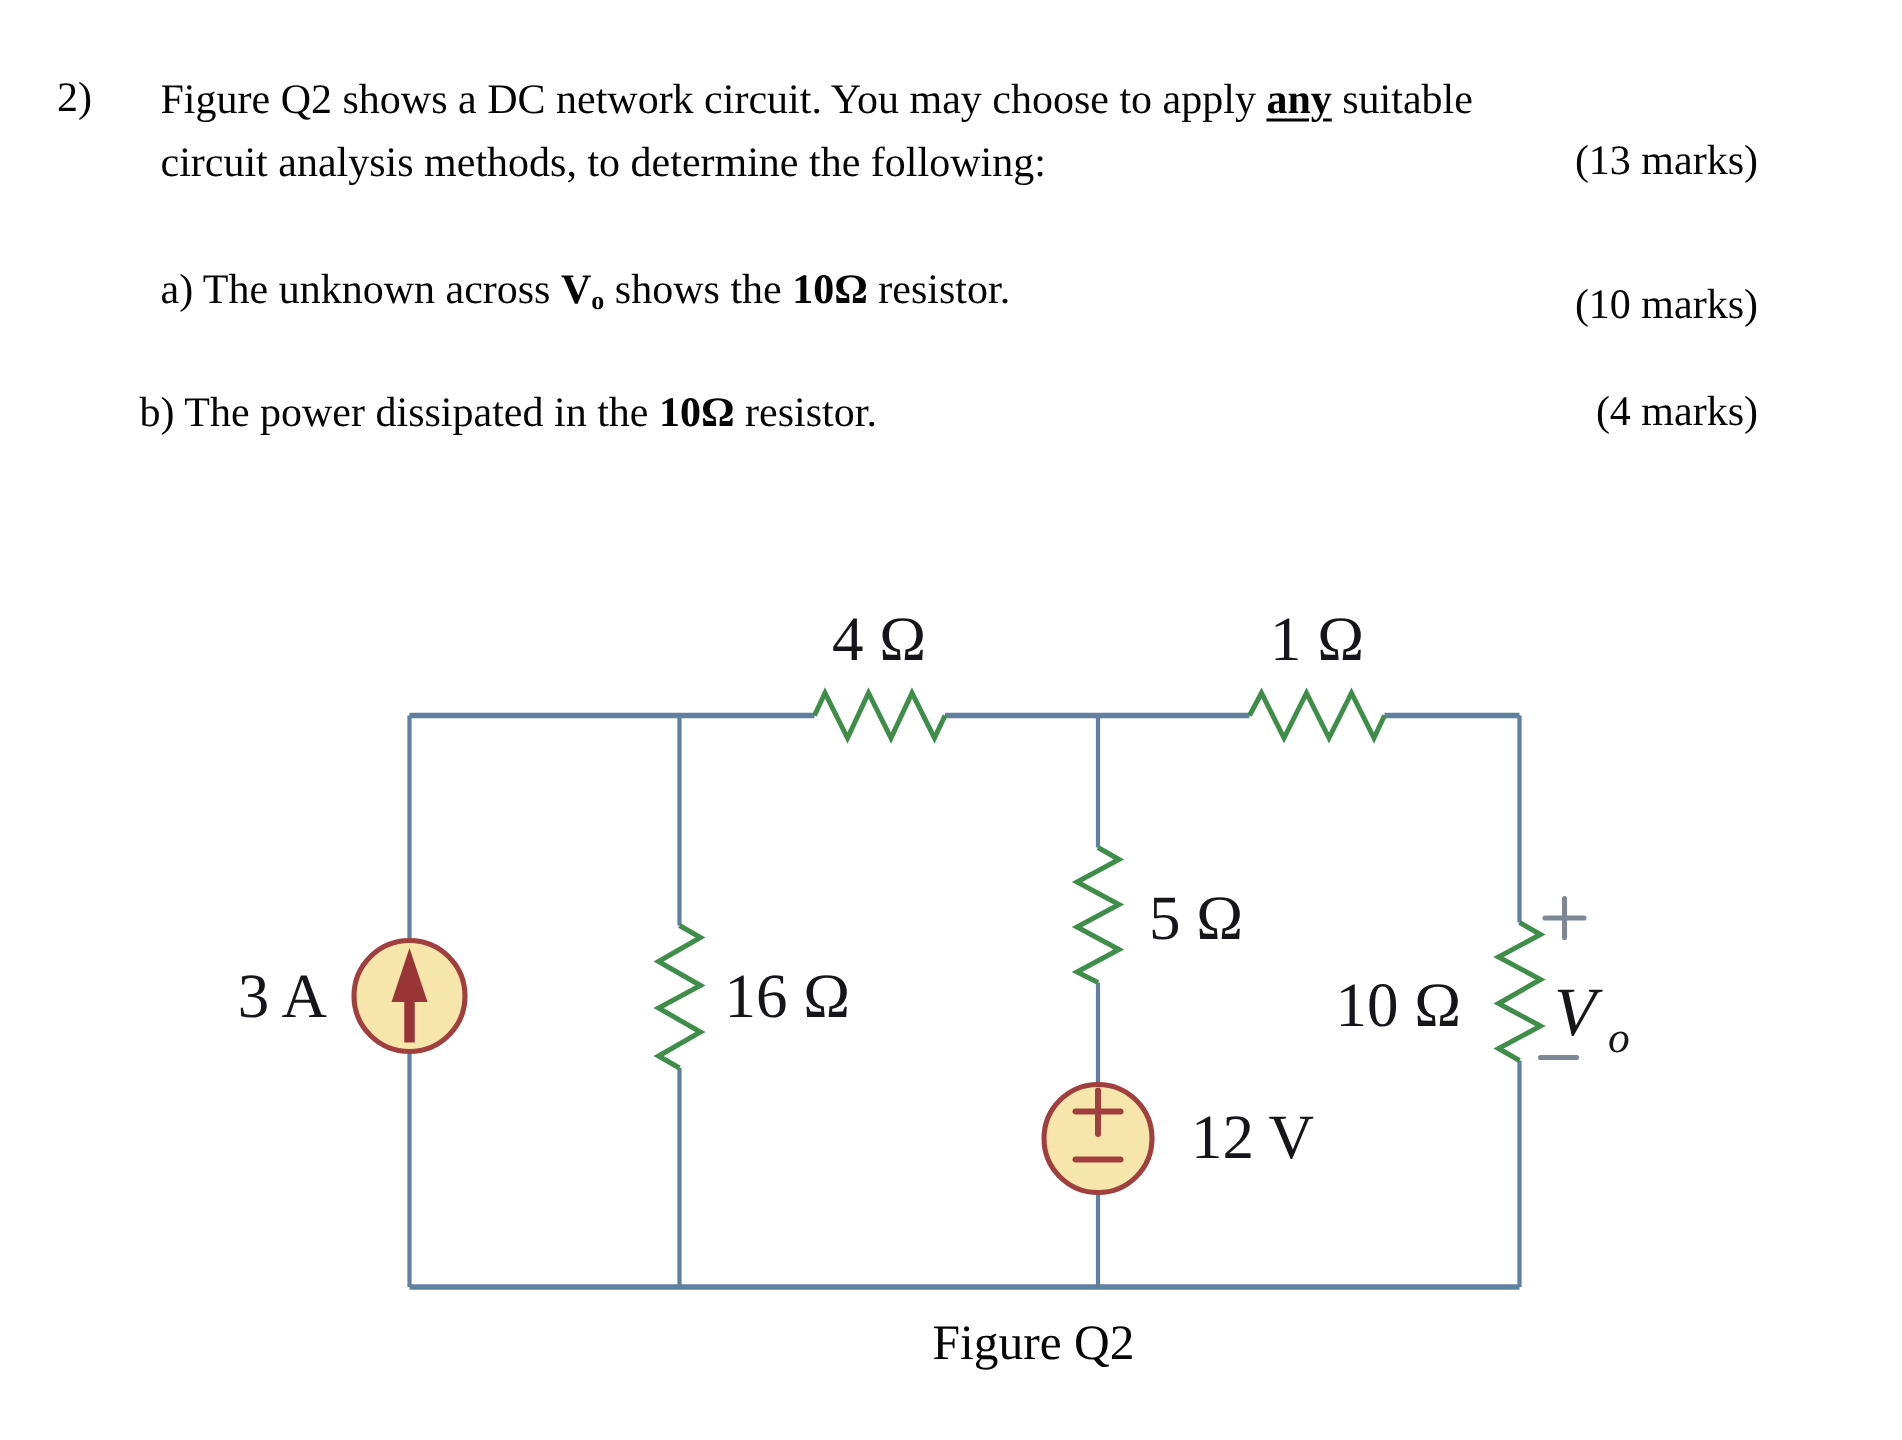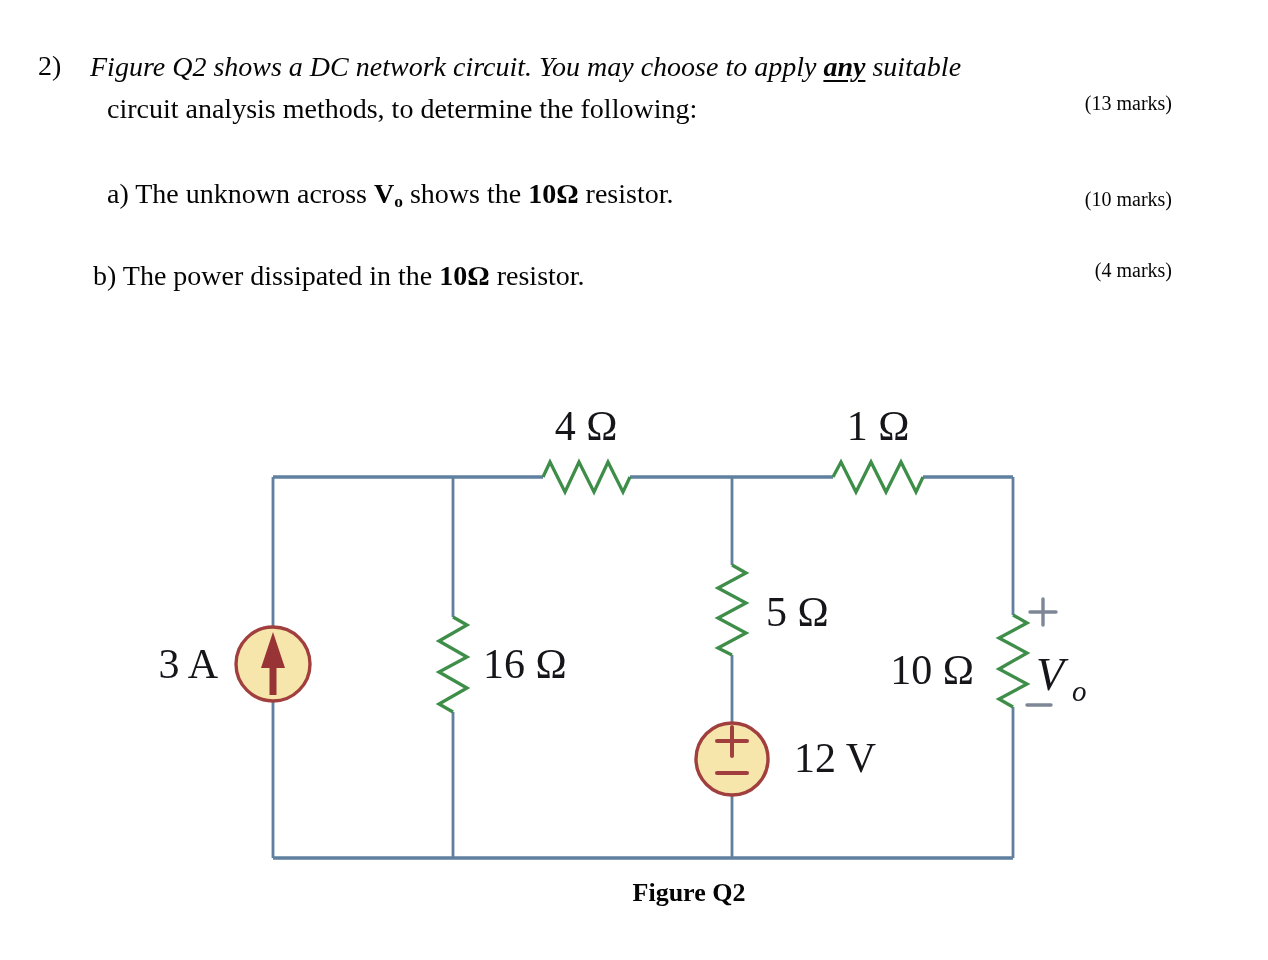--- a/index.html
+++ b/index.html
@@ -3,25 +3,25 @@
 <meta charset="utf-8">
 <style>
   html,body { margin:0; padding:0; background:#ffffff; }
   #page {
     position:relative; width:1268px; height:960px; background:#ffffff;
     font-family:"Liberation Serif", serif; color:#050505; overflow:hidden;
   }
   .abs { position:absolute; }
   .body-line { font-size:28px; line-height:34px; white-space:pre-wrap; }
   .qnum { font-size:28px; }
-  .marks { font-size:20px; right:96px; }
+  .marks { font-size:28px; right:96px; }
   .em-any { font-weight:bold; text-decoration:underline; text-underline-offset:4px; text-decoration-thickness:2px; }
   b { font-weight:bold; }
   .sub { font-size:0.62em; vertical-align:-0.22em; font-weight:bold; }
-  .caption { font-size:26px; font-weight:bold; text-align:center; }
+  .caption { font-size:33px; font-weight:normal; text-align:center; }
 
   
   svg { display:block; }
   .wire { stroke:#60809f; stroke-width:2.8; fill:none; }
   .wire-outer { stroke-width:3.6; }
   .res { stroke:#3e8e49; stroke-width:3.3; fill:none; }
   .src-circle { fill:#f6e6ac; stroke:#a13f3e; stroke-width:3.4; }
   .src-sym { stroke:#a13f3e; stroke-width:4; stroke-linecap:round; fill:none; }
   .arrow-shaft { stroke:#993436; stroke-width:7; fill:none; }
   .arrow-head { fill:#993436; stroke:none; }
@@ -30,21 +30,21 @@
   .vo-v { font-family:"Liberation Serif", serif; font-style:italic; font-size:46px; fill:#15151a; }
   .vo-sub { font-family:"Liberation Serif", serif; font-style:italic; font-size:29px; fill:#15151a; }
 </style>
 </head>
 <body>
 
 <div id="page">
 
   <div class="abs qnum" style="left:38px; top:50px;">2)</div>
 
-  <div class="abs body-line" style="left:90px; top:50px;font-style:italic;"><span>Figure Q2 shows a DC network circuit. You may choose to apply </span><span class="em-any">any</span><span> suitable</span></div>
+  <div class="abs body-line" style="left:107px; top:50px;"><span>Figure Q2 shows a DC network circuit. You may choose to apply </span><span class="em-any">any</span><span> suitable</span></div>
 
   <div class="abs body-line" style="left:107px; top:92px;">circuit analysis methods, to determine the following:</div>
   <div class="abs marks" style="top:92px;">(13 marks)</div>
 
   <div class="abs body-line" style="left:107px; top:177px;"><span>a) The unknown across </span><b>V</b><span class="sub">o</span><span> shows the </span><b>10Ω</b><span> resistor.</span></div>
   <div class="abs marks" style="top:188px;">(10 marks)</div>
 
   <div class="abs body-line" style="left:93px; top:259px;"><span>b) The power dissipated in the </span><b>10Ω</b><span> resistor.</span></div>
   <div class="abs marks" style="top:259px;">(4 marks)</div>
 

